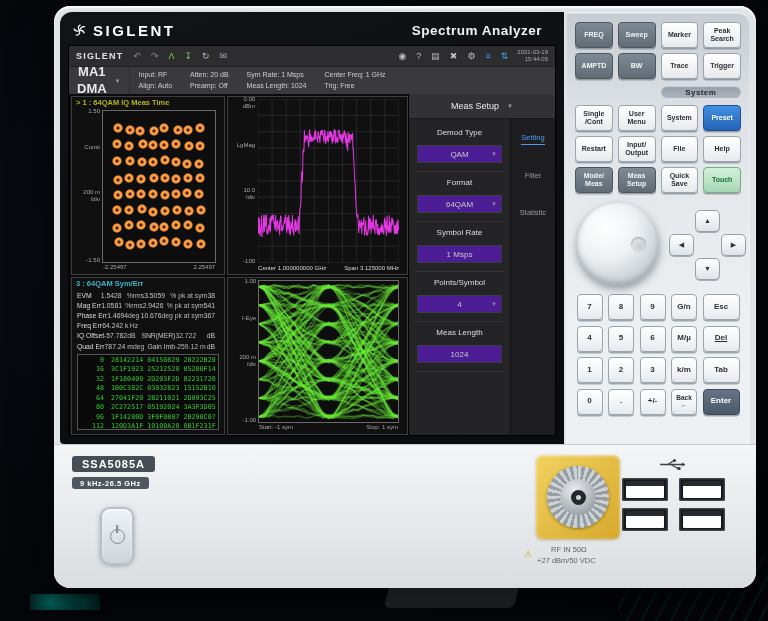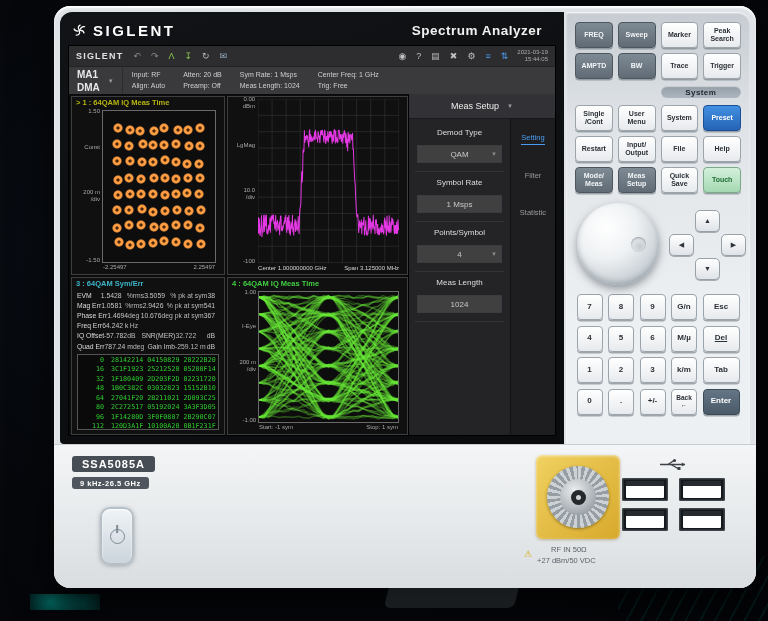--- a/index.html
+++ b/index.html
@@ -26,21 +26,21 @@
 
   .screen{flex:1;background:#161616;border:1px solid #000;display:flex;flex-direction:column;min-height:0;box-shadow:0 0 8px rgba(0,0,0,.9) inset;}
   .toolbar{height:20px;background:#2d2d30;display:flex;align-items:center;padding:0 7px;gap:10px;color:#c9c9c9;flex:0 0 auto;}
   .tb-brand{font-weight:700;font-size:9px;letter-spacing:1.2px;color:#e0e0e0;}
   .tbi-box{display:flex;gap:10px;font-size:9px;align-items:center;}
   .tbi{cursor:pointer;}
   .tb-right{margin-left:auto;display:flex;gap:9px;align-items:center;}
   .tb-dt{font-size:6px;line-height:1.15;color:#aaa;text-align:right;}
   .statusbar{height:27px;background:#3a3a3d;border-top:1px solid #222;display:flex;align-items:stretch;color:#d5d5d5;flex:0 0 auto;}
   .mode{display:flex;align-items:center;gap:8px;padding:0 8px;border-right:1px solid #2c2c2e;cursor:pointer;}
-  .mode-lines{font-size:10px;line-height:1.3;font-weight:700;color:#e8e8e8;}
+  .mode-lines{font-size:13px;line-height:1.3;font-weight:700;color:#e8e8e8;text-align:center;}
   .caret{color:#9a9a9a;font-size:6px;}
   .st-item{display:flex;flex-direction:column;justify-content:center;padding:0 9px;font-size:7px;line-height:1.45;color:#cfcfcf;white-space:nowrap;}
   .content{flex:1;display:flex;min-height:0;background:#0b0b0b;}
   .windows{flex:1;display:grid;grid-template-columns:46% 54%;grid-template-rows:53% 47%;gap:2px;padding:2px;min-width:0;}
   .win{border:1px solid #3e3e3e;background:#101010;display:flex;flex-direction:column;position:relative;min-height:0;min-width:0;overflow:hidden;}
   .win-title{font-size:7.5px;font-weight:700;padding:1px 4px;white-space:nowrap;overflow:hidden;flex:0 0 auto;}
   .t-yellow{color:#b6b410;}.t-magenta{color:#e24ce2;}.t-cyan{color:#3fb6c9;}.t-green{color:#42cd42;}
   .plot{flex:1;position:relative;margin:2px 8px 11px 30px;}
   .framed{border:1px solid #6a6a6a;background:#0d0d0d;}
   .axl{position:absolute;font-size:6px;color:#a8a8a8;line-height:1.15;white-space:nowrap;}
@@ -56,21 +56,21 @@
   .hex-box{flex:1;margin:1px 5px 4px 5px;border:1px solid #555;background:#0a0a0a;overflow:hidden;
     font-family:"DejaVu Sans Mono",monospace;font-size:6.7px;line-height:1.42;color:#2fd02f;padding:1px 4px;}
   .hex-line{display:flex;white-space:pre;}
   .hex-idx{width:22px;text-align:right;margin-right:7px;flex:0 0 auto;}
   .menu{width:146px;background:#242427;border-left:1px solid #000;display:flex;flex-direction:column;flex:0 0 auto;}
   .menu-header{height:24px;background:#323236;border-bottom:1px solid #19191b;display:flex;align-items:center;justify-content:center;gap:8px;color:#ececec;font-size:9px;cursor:pointer;flex:0 0 auto;}
   .menu-body{flex:1;display:flex;min-height:0;}
   .menu-fields{flex:1;padding:5px 6px;display:flex;flex-direction:column;gap:2px;}
   .field{border-bottom:1px solid #343437;padding:4px 2px 8px 2px;}
   .f-label{font-size:8px;color:#dedede;text-align:center;margin-bottom:5px;}
-  .f-value{height:16px;background:#404040;border:1px solid #3c3c40;display:flex;align-items:center;justify-content:center;font-size:8px;color:#c8c8c8;position:relative;cursor:pointer;margin-top:8px;}
+  .f-value{height:16px;background:#4c1d95;border:1px solid #3c3c40;display:flex;align-items:center;justify-content:center;font-size:8px;color:#c8c8c8;position:relative;cursor:pointer;margin-top:8px;}
   .f-caret{position:absolute;right:4px;color:#8a8a8a;font-size:6px;}
   .menu-tabs{width:44px;background:#1e1e20;border-left:1px solid #111;display:flex;flex-direction:column;align-items:center;padding-top:14px;gap:26px;flex:0 0 auto;}
   .mtab{font-size:7.5px;color:#9a9a9a;cursor:pointer;padding-bottom:2px;}
   .mtab.active{color:#4a9df0;border-bottom:1px solid #4a9df0;}
 
   .cpanel{width:166px;flex:0 0 auto;margin:6px 6px 0 2px;border-radius:2px 12px 0 0;
     background:linear-gradient(180deg,#c6ccd2 0%,#dfe3e7 25%,#edf0f2 70%);
     padding:10px 9px 0 9px;display:flex;flex-direction:column;gap:7px;box-shadow:inset 0 1px 2px #fff;}
   .sec-hd{background:linear-gradient(180deg,#939da7,#aeb7bf);color:#20262c;font-size:8px;font-weight:700;
     text-align:center;border-radius:8px;padding:1.5px 0;letter-spacing:.4px;box-shadow:inset 0 1px 1px rgba(255,255,255,.55);}
@@ -398,21 +398,20 @@
                     <div class="hex-line"><span class="hex-idx">32</span><span>1F180409 2D203F2D 02231720 3F3A1823</span></div>
                     <div class="hex-line"><span class="hex-idx">48</span><span>1B0C382C 03032823 15152B10 23011423</span></div>
                     <div class="hex-line"><span class="hex-idx">64</span><span>27041F20 2B211021 2D093C25 393C1505</span></div>
                     <div class="hex-line"><span class="hex-idx">80</span><span>2C272517 05192024 3A3F3D05 39152C0B</span></div>
                     <div class="hex-line"><span class="hex-idx">96</span><span>1F14280D 3F0F0807 2B290C07 19042822</span></div>
                     <div class="hex-line"><span class="hex-idx">112</span><span>120D3A1F 10100A20 0B1F231F 2B091912</span></div>
                   </div>
               </div>
 
               <div class="win">
-                <div class="win-title t-green">4 : 64QAM  IQ Meas Time</div>
                 <div class="plot framed">
                   <span class="axl axl-left" style="top:-3px">1.00</span>
                   <span class="axl axl-left" style="top:24%">I-Eye</span>
                   <span class="axl axl-left" style="top:52%">
                     <div>200 m</div>
                       <div>/div</div>
                   </span>
                   <span class="axl axl-left" style="bottom:-2px">-1.00</span>
                   <span class="axl" style="left:0;bottom:-9px">Start: -1 sym</span>
                   <span class="axl" style="right:0;bottom:-9px">Stop: 1 sym</span>
@@ -597,20 +596,24 @@
                 <span>Meas Setup</span>
                 <span class="caret">▼</span>
               </div>
               <div class="menu-body">
                 <div class="menu-fields">
                     <div class="field">
                       <div class="f-label">Demod Type</div>
                       <div class="f-value">QAM<span class="f-caret">▼</span></div>
                     </div>
                     <div class="field">
+                      <div class="f-label">Format</div>
+                      <div class="f-value">64QAM<span class="f-caret">▼</span></div>
+                    </div>
+                    <div class="field">
                       <div class="f-label">Symbol Rate</div>
                       <div class="f-value">1 Msps</div>
                     </div>
                     <div class="field">
                       <div class="f-label">Points/Symbol</div>
                       <div class="f-value">4<span class="f-caret">▼</span></div>
                     </div>
                     <div class="field">
                       <div class="f-label">Meas Length</div>
                       <div class="f-value">1024</div>

